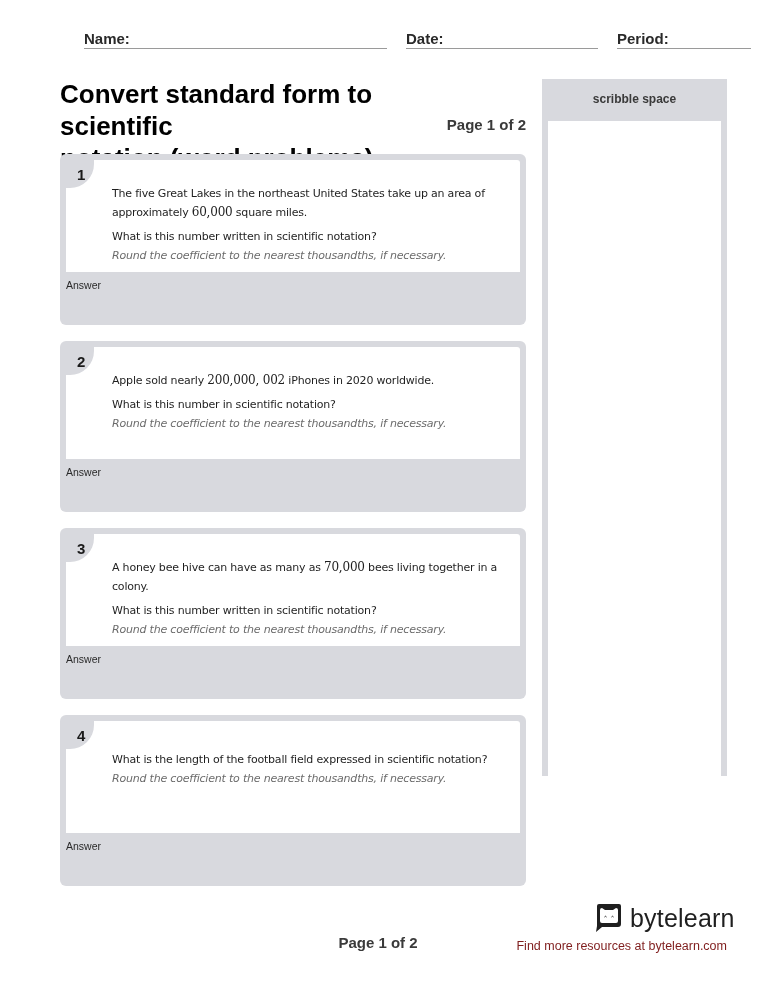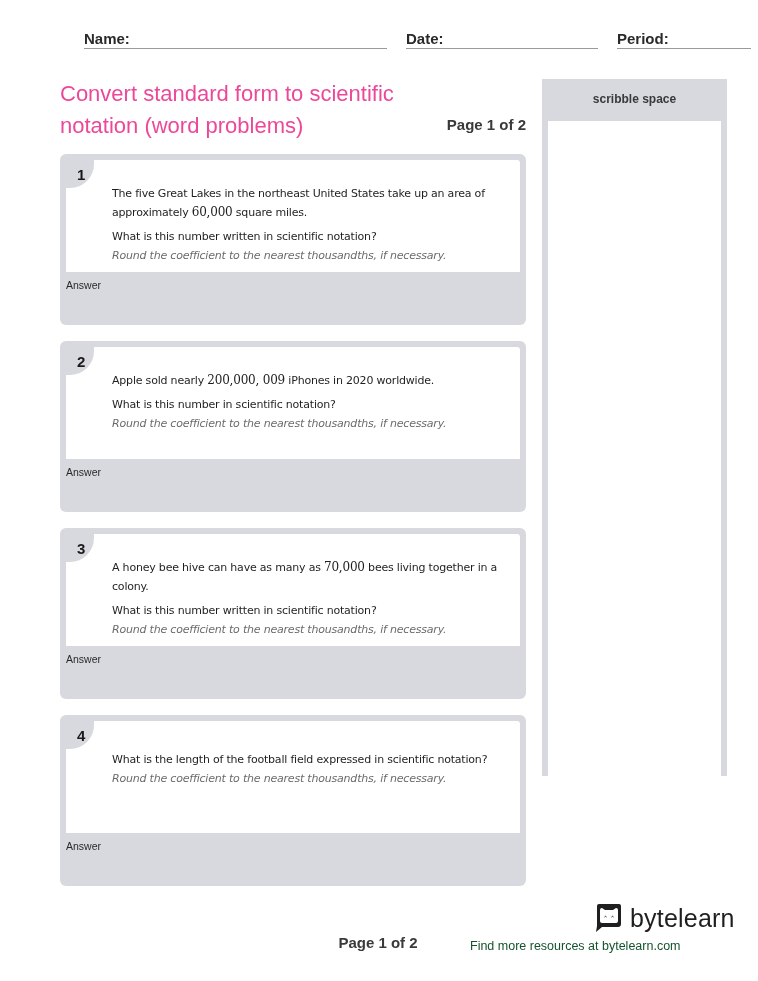--- a/index.html
+++ b/index.html
@@ -2,21 +2,21 @@
 <html><head>
 <meta charset="utf-8">
 <style>
   * { box-sizing: border-box; margin: 0; padding: 0; }
   html, body { width: 758px; height: 981px; background: #ffffff; overflow: hidden; }
   body { position: relative; font-family: "Liberation Sans", "DejaVu Sans", sans-serif; color: #1f1f1f; }
 
   .hdr-field { position: absolute; top: 30px; height: 19px; border-bottom: 1px solid #9a9a9a; font-size: 15px; font-weight: bold; color: #2a2a2a; margin-left: 24px; }
   .hdr-field span { display: block; line-height: 18px; }
 
-  .title { position: absolute; left: 60px; top: 78px; width: 380px; font-size: 22px; font-weight: normal; line-height: 32px; color: #ec4899; }
+  .title { position: absolute; left: 60px; top: 78px; width: 380px; font-size: 26px; font-weight: bold; line-height: 32px; color: #000000; }
   .page-top { position: absolute; left: 420px; top: 116px; width: 106px; text-align: right; font-size: 15px; font-weight: bold; color: #3a3a3a; }
 
   .card { position: absolute; left: 60px; width: 466px; height: 171px; background: #d8d9de; border-radius: 6px; }
   .card .panel { position: absolute; left: 6px; top: 6px; width: 454px; height: 112px; background: #ffffff; border-radius: 0 3px 0 0; overflow: hidden; }
   .card .tab { position: absolute; left: 0; top: 0; width: 28px; height: 28px; background: #d8d9de; border-bottom-right-radius: 24px; }
   .card .num { position: absolute; left: 11px; top: 6px; font-size: 15px; font-weight: bold; color: #1a1a1a; }
   .card .q { position: absolute; left: 46px; top: 24px; width: 400px; font-family: "DejaVu Sans", sans-serif; font-size: 11px; line-height: 19px; color: #1f1f1f; letter-spacing: -0.2px; }
   .card .q p { margin: 0; }
   .card .q .gap { height: 5px; }
   .card .q .math { font-family: "DejaVu Serif", serif; font-size: 12px; }
@@ -25,21 +25,21 @@
 
   .scribble { position: absolute; left: 542px; top: 79px; width: 185px; height: 697px; background: #d8d9de; border-radius: 0; }
   .scribble .lbl { position: absolute; left: 0; top: 13px; width: 100%; text-align: center; font-size: 12px; font-weight: bold; color: #3a3a3a; }
   .scribble .area { position: absolute; left: 6px; top: 42px; width: 173px; height: 759px; background: #ffffff; }
 
   .page-bottom { position: absolute; left: 310px; top: 934px; width: 136px; text-align: center; font-size: 15px; font-weight: bold; color: #3a3a3a; }
 
   .brand { position: absolute; left: 594px; top: 903px; height: 30px; display: flex; align-items: center; }
   .brand .logo { width: 30px; height: 28px; margin-right: 6px; }
   .brand .name { font-size: 25px; color: #1f1f1f; letter-spacing: 0.2px; line-height: 28px; }
-  .resources { position: absolute; left: 470px; top: 939px; width: 257px; text-align: left; font-size: 12.5px; color: #14532d; }
+  .resources { position: absolute; left: 470px; top: 939px; width: 257px; text-align: right; font-size: 12.5px; color: #7f1d1d; }
 </style>
 </head>
 <body>
 
 <div class="hdr-field" style="left:60px;width:303px;">
   <span>Name:</span>
 </div>
 <div class="hdr-field" style="left:382px;width:192px;">
   <span>Date:</span>
 </div>
@@ -65,21 +65,21 @@
     </div>
   </div>
   <div class="ans">Answer</div>
 </div>
 
 <div class="card" style="top:341px;">
   <div class="panel">
     <div class="tab"></div>
     <div class="num">2</div>
     <div class="q">
-      <p><span>Apple sold nearly </span><span class="math">200,000, 009</span><span> iPhones in 2020 worldwide.</span></p>
+      <p><span>Apple sold nearly </span><span class="math">200,000, 002</span><span> iPhones in 2020 worldwide.</span></p>
       <div class="gap"></div>
       <p>What is this number in scientific notation?</p>
       <p class="hint">Round the coefficient to the nearest thousandths, if necessary.</p>
     </div>
   </div>
   <div class="ans">Answer</div>
 </div>
 
 <div class="card" style="top:528px;">
   <div class="panel">

